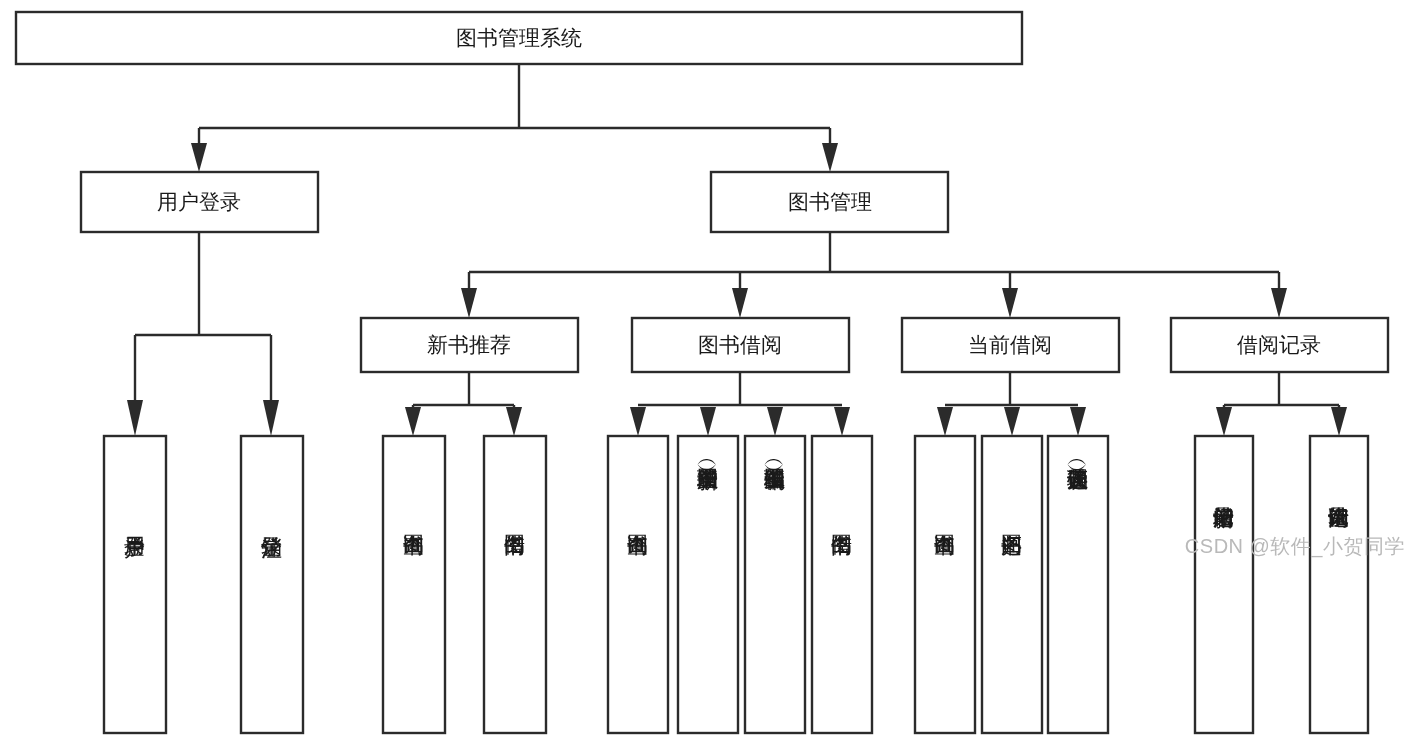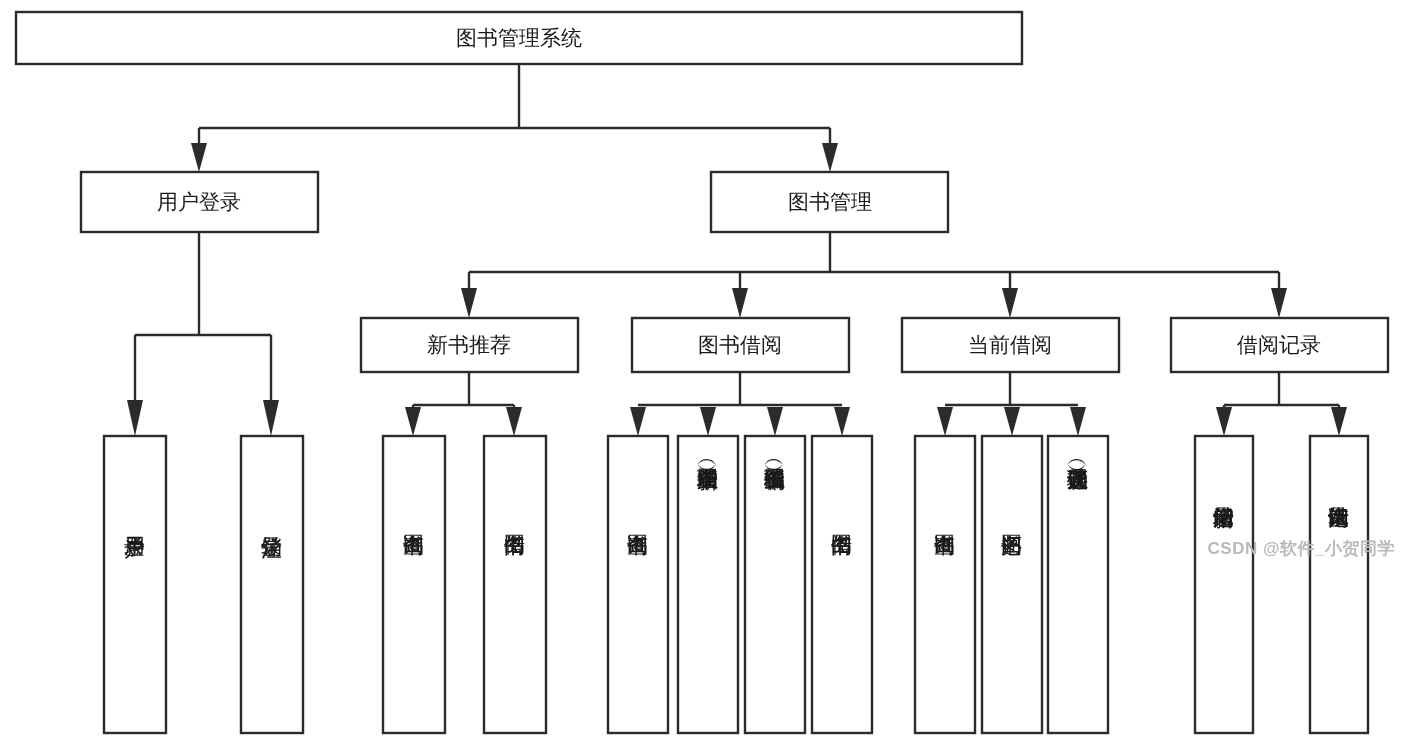--- a/index.html
+++ b/index.html
@@ -50,29 +50,28 @@
     white-space: pre;
   }
   .node-label-v {
     font-family: "Liberation Sans", "DejaVu Sans", sans-serif;
     font-size: 21px;
     fill: #1a1a1a;
     white-space: pre;
   }
   .watermark-text {
     position: absolute;
-    right: 10px;
+    right: 0;
     bottom: 6px;
     font-family: "Liberation Sans", "DejaVu Sans", sans-serif;
-    font-size: 17px;
+    font-size: 20px;
     color: #b9b9b9;
     letter-spacing: 0.5px;
     user-select: none;
     pointer-events: none;
-    font-weight: bold;
   }
 </style>
 </head>
 <body>
 
 <div id="diagram-root">
   <svg class="diagram-canvas" viewBox="0 0 1405 747">
 
     <g>
 

